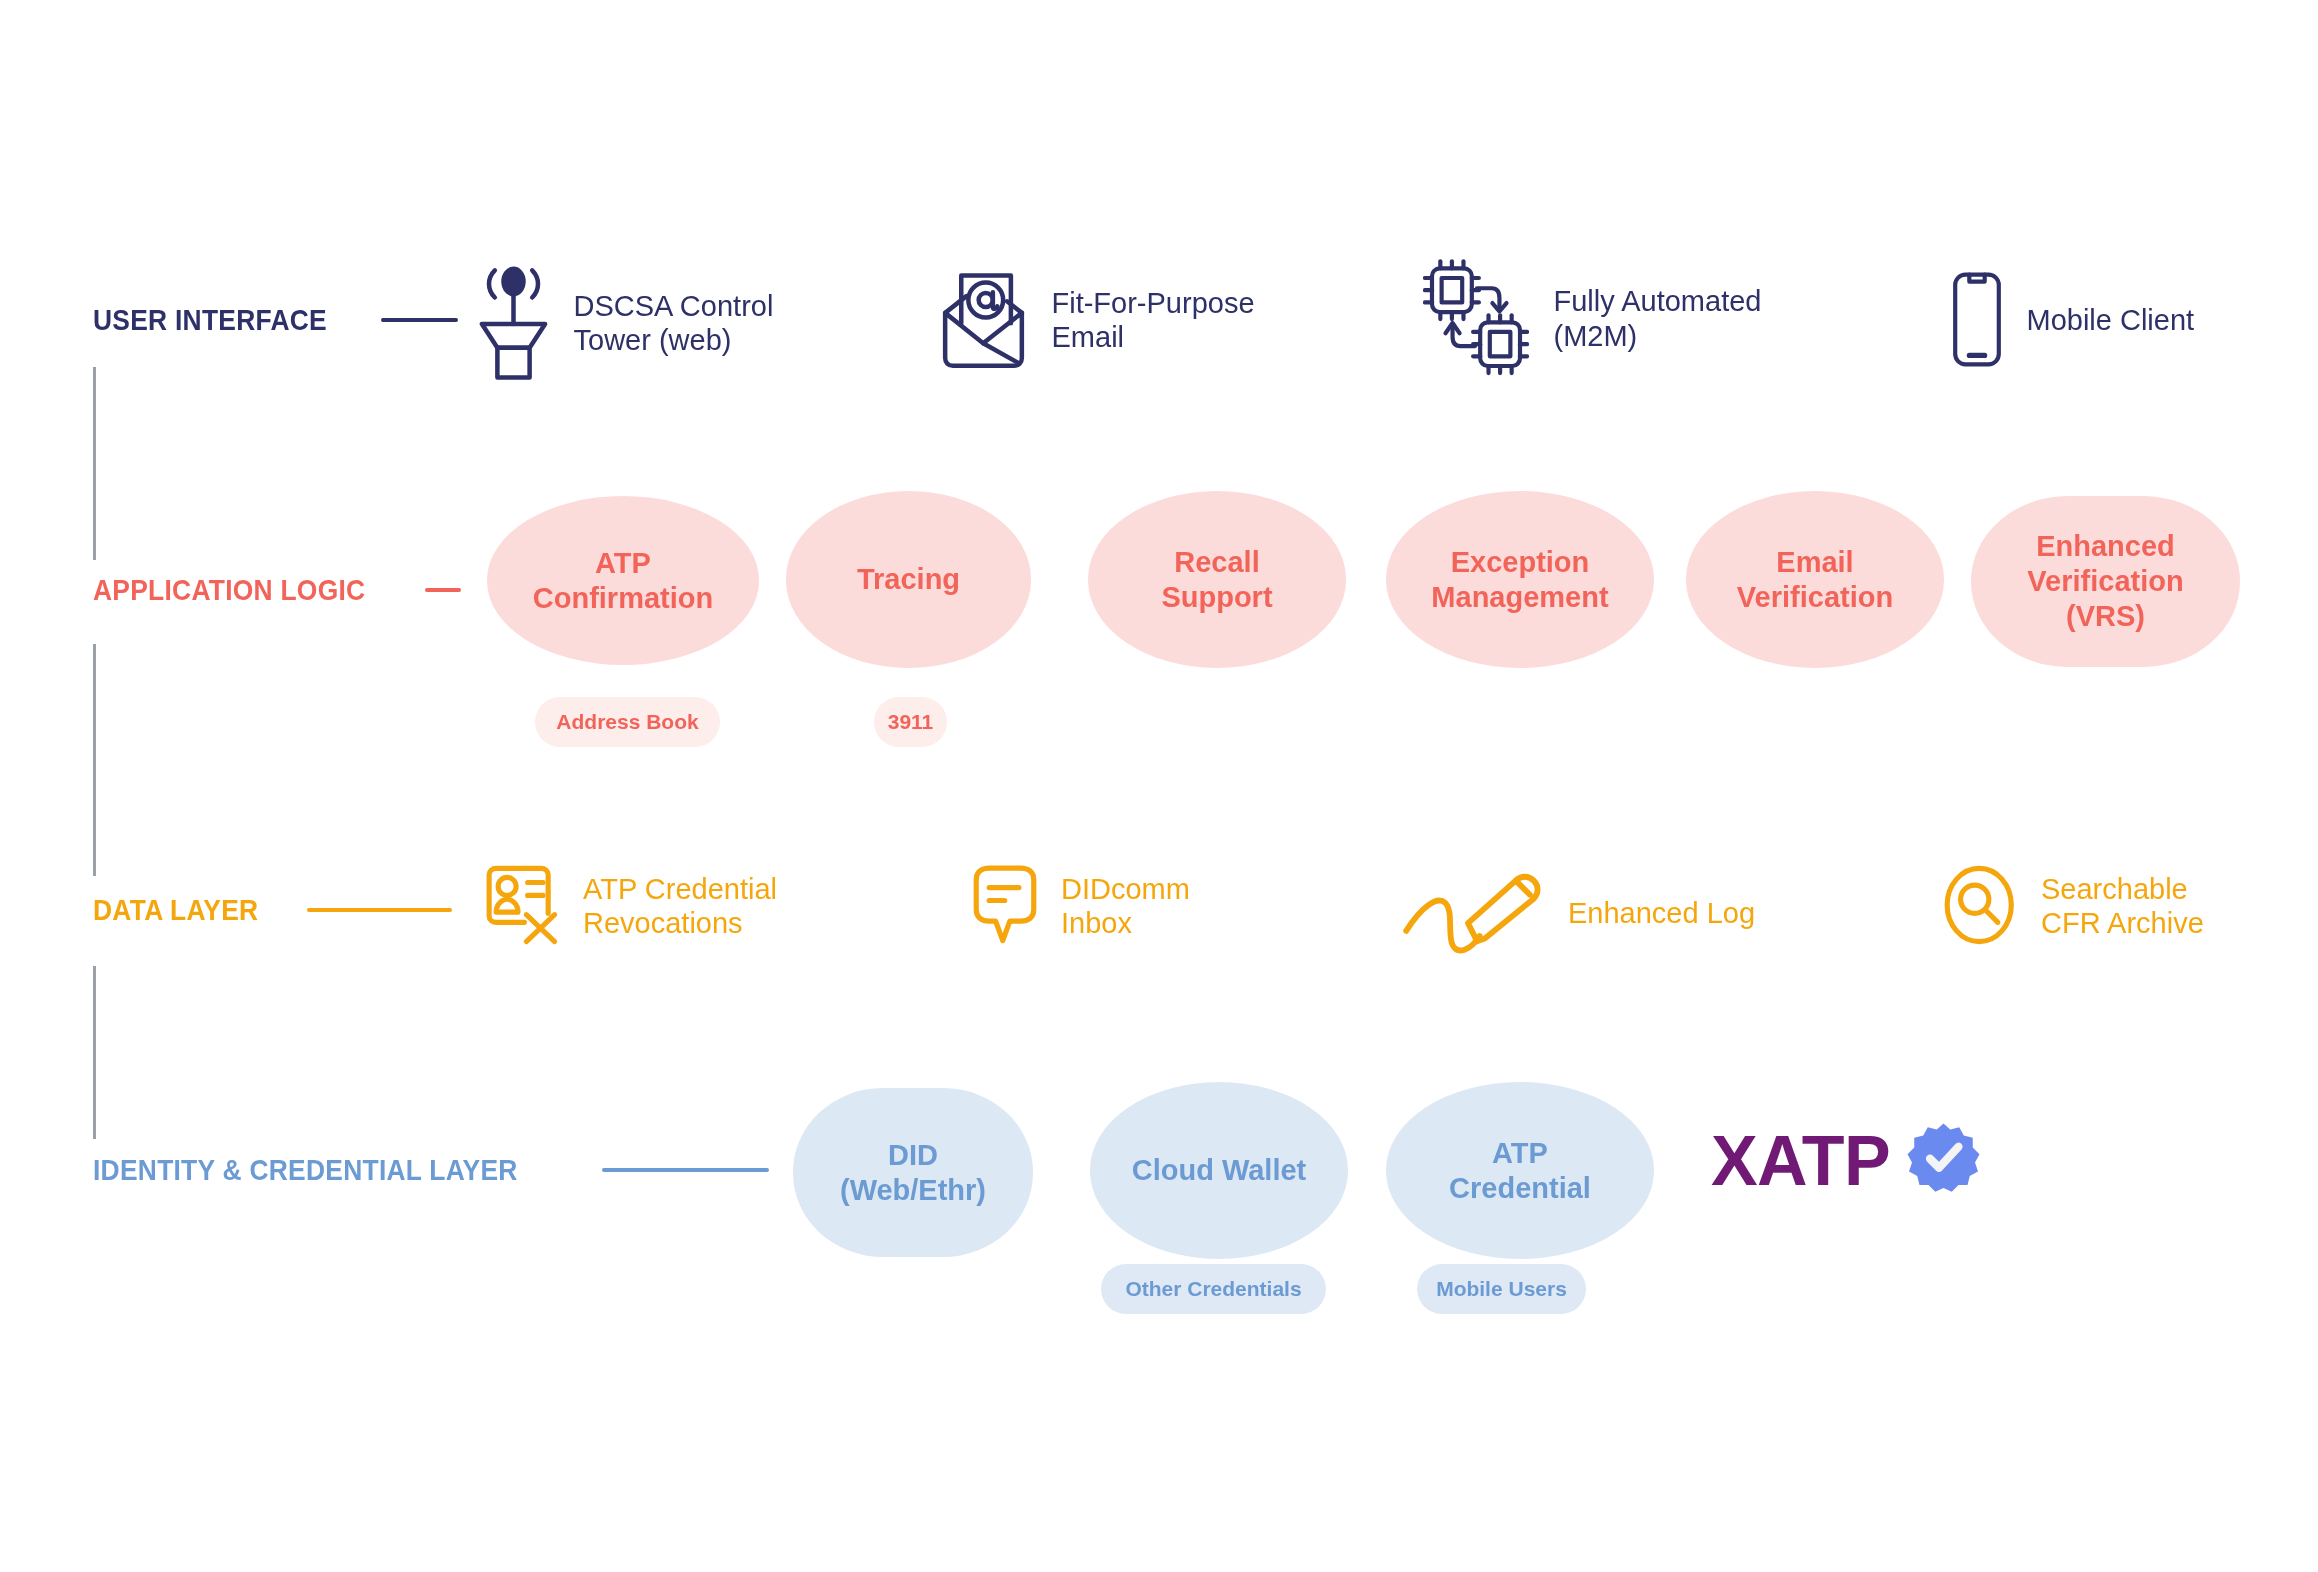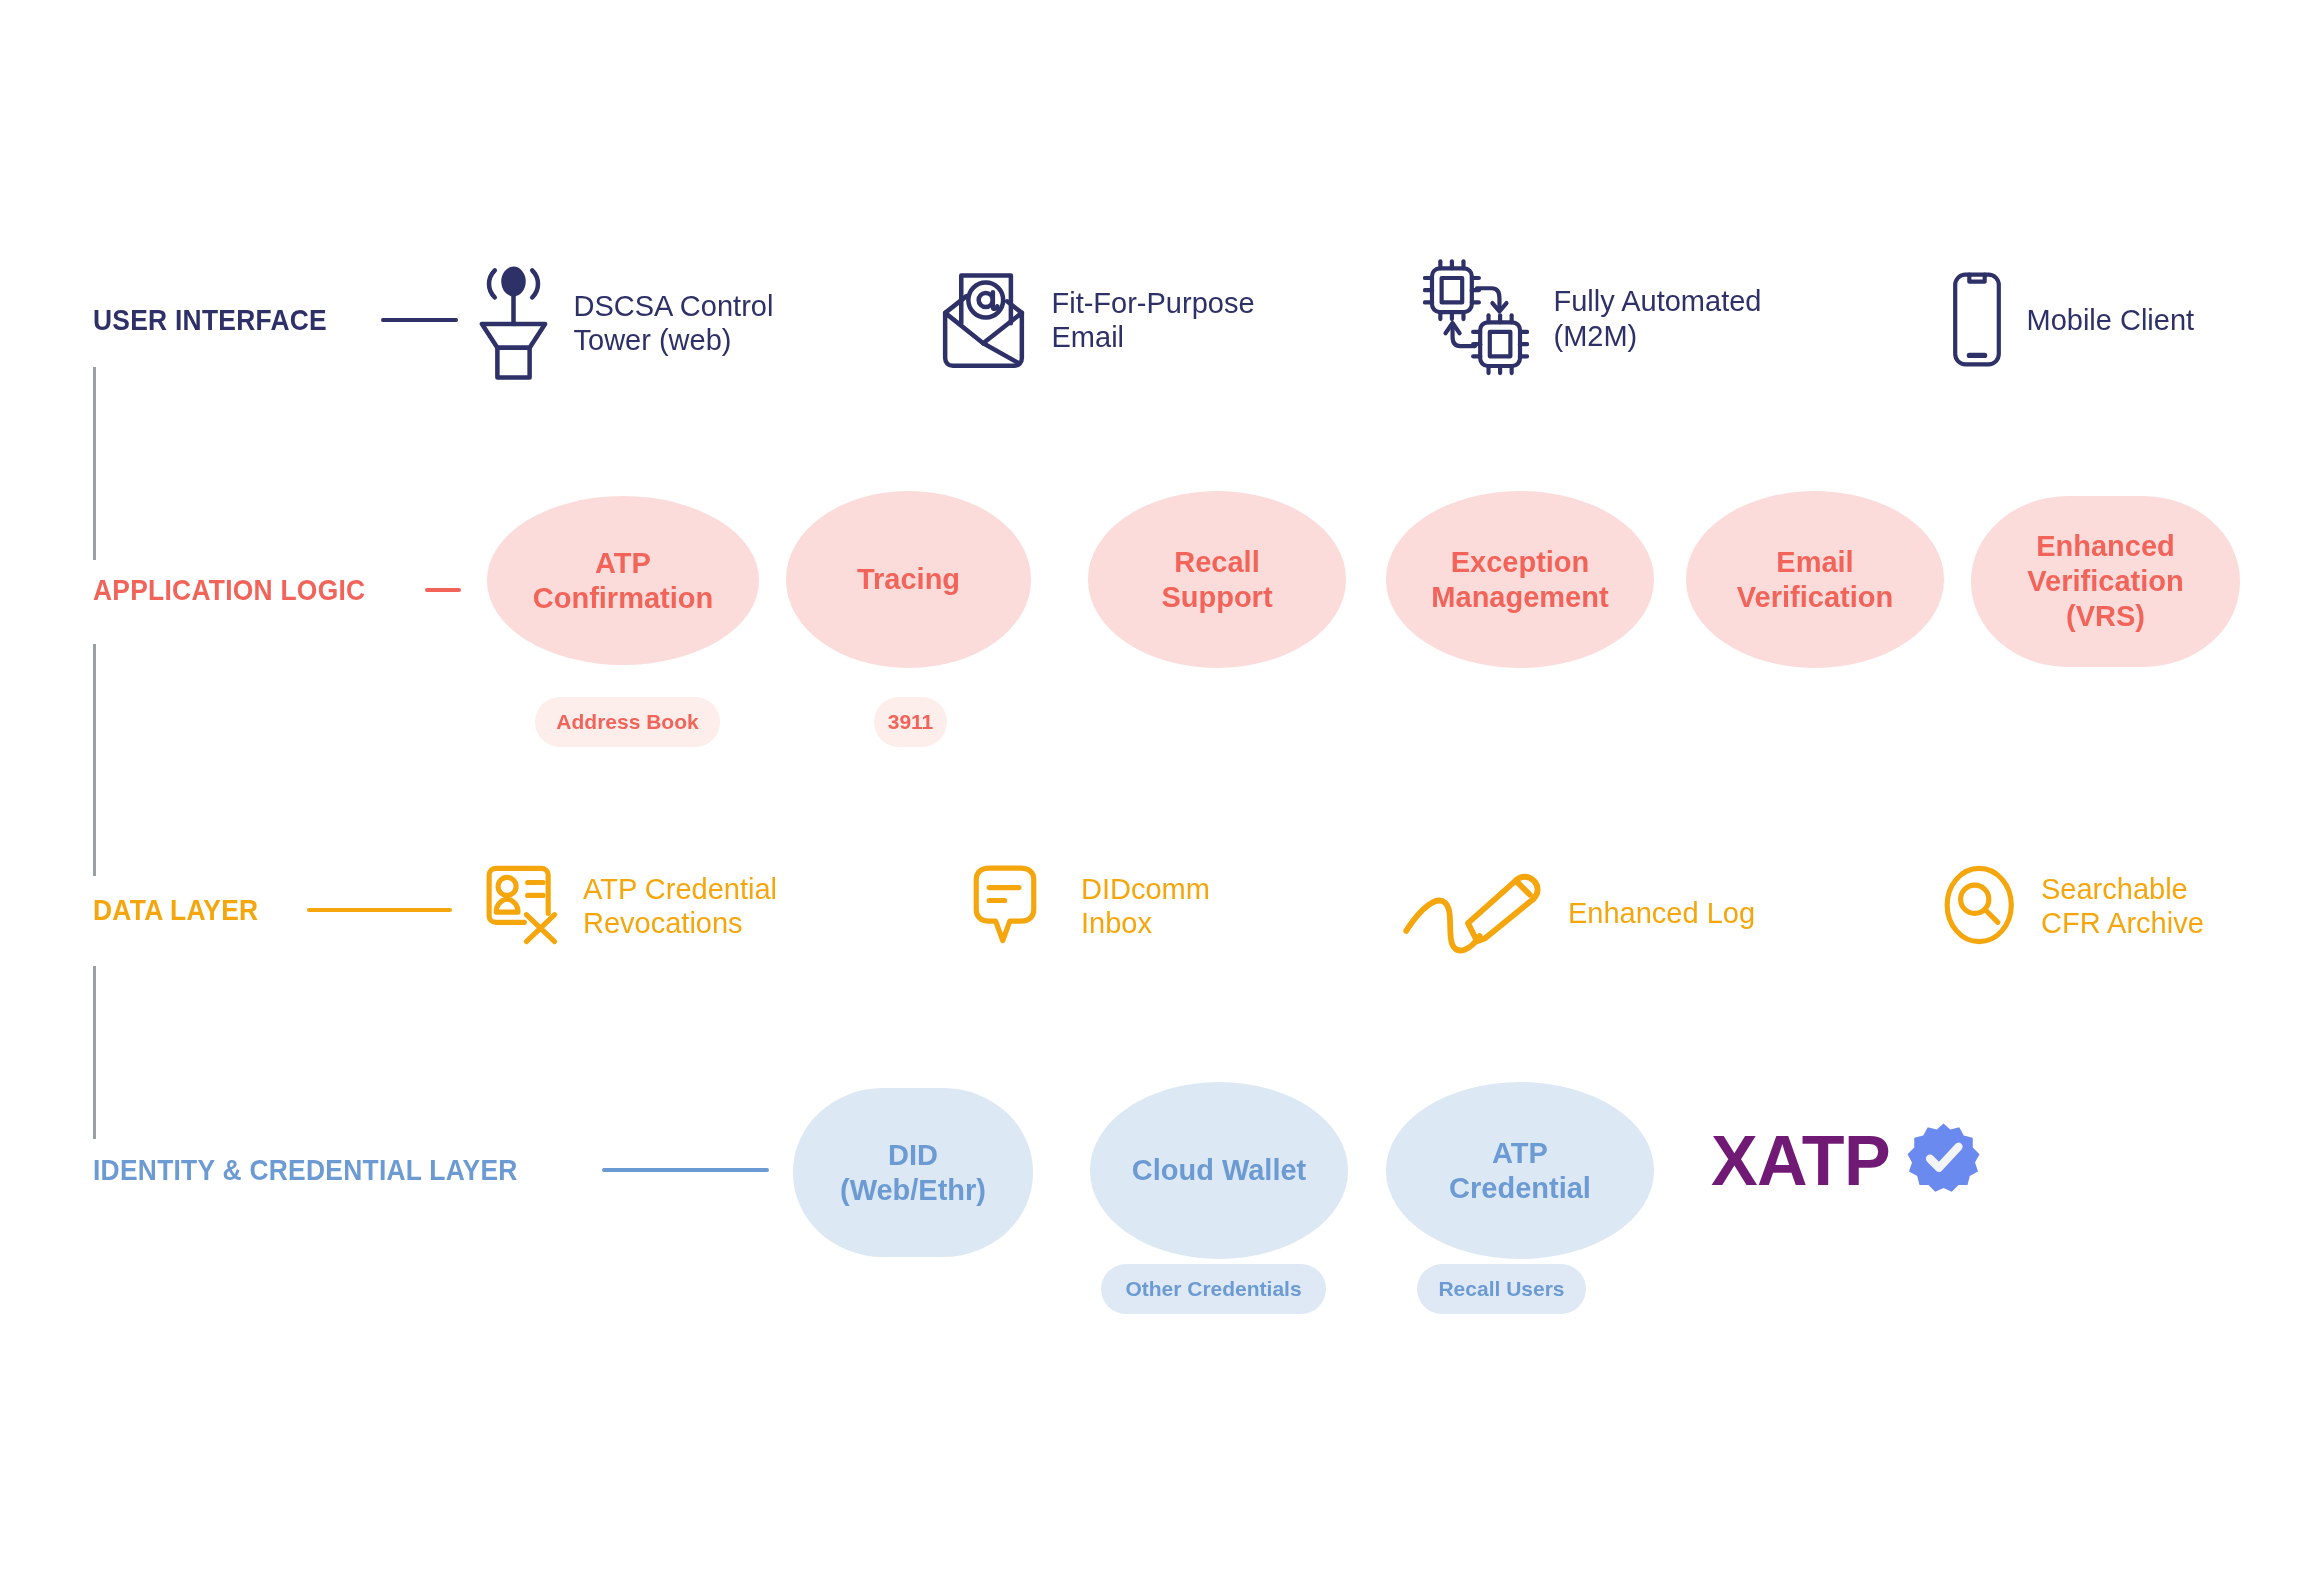--- a/index.html
+++ b/index.html
@@ -294,21 +294,21 @@
         <line x1="68" y1="30" x2="92" y2="30"></line>
         <line x1="68" y1="50" x2="92" y2="50"></line>
         <line x1="66" y1="80" x2="110" y2="122"></line>
         <line x1="110" y1="80" x2="66" y2="122"></line>
       </svg>
     </span>
     <span class="caption">ATP Credential
 Revocations</span>
   </div>
 
-  <div class="icon-item data-row" style="left:971px; top:863px;gap:20px;">
+  <div class="icon-item data-row" style="left:971px; top:863px;">
     <span class="glyph">
       <svg width="68" height="84" viewBox="0 0 105 130" fill="none" stroke="#F5A60C" stroke-width="8" stroke-linecap="round" stroke-linejoin="round">
         <path d="M8 26 C8 14 16 8 28 8 L77 8 C89 8 97 14 97 26 L97 72 C97 84 89 90 77 90 L60 90 L49 120 L38 90 L28 90 C16 90 8 84 8 72 Z"></path>
         <line x1="28" y1="38" x2="74" y2="38"></line>
         <line x1="28" y1="58" x2="52" y2="58"></line>
       </svg>
     </span>
     <span class="caption">DIDcomm
 Inbox</span>
   </div>
@@ -345,21 +345,21 @@
   </div>
   <div class="bubble idl" style="left:1386px; top:1082px; width:268px; height:177px; border-radius:134px/88px;">
     <span>ATP
 Credential</span>
   </div>
 
   <div class="subpill idl" style="left:1101px; top:1264px; width:225px;">
     <span>Other Credentials</span>
   </div>
   <div class="subpill idl" style="left:1417px; top:1264px; width:169px;">
-    <span>Recall Users</span>
+    <span>Mobile Users</span>
   </div>
 
   <div id="xatp-logo">
     <span class="wordmark">XATP</span>
     <span class="badge">
       <svg width="75" height="75" viewBox="0 0 100 100">
         <path fill="#6B8AF0" d="M50 2 L59 10 L71 7 L77 18 L89 21 L89 34 L98 43 L92 54 L96 66 L85 72
                                  L82 84 L70 84 L61 93 L50 88 L39 93 L30 84 L18 84 L15 72 L4 66
                                  L8 54 L2 43 L11 34 L11 21 L23 18 L29 7 L41 10 Z"></path>
         <circle cx="50" cy="48" r="37" fill="#6B8AF0"></circle>

